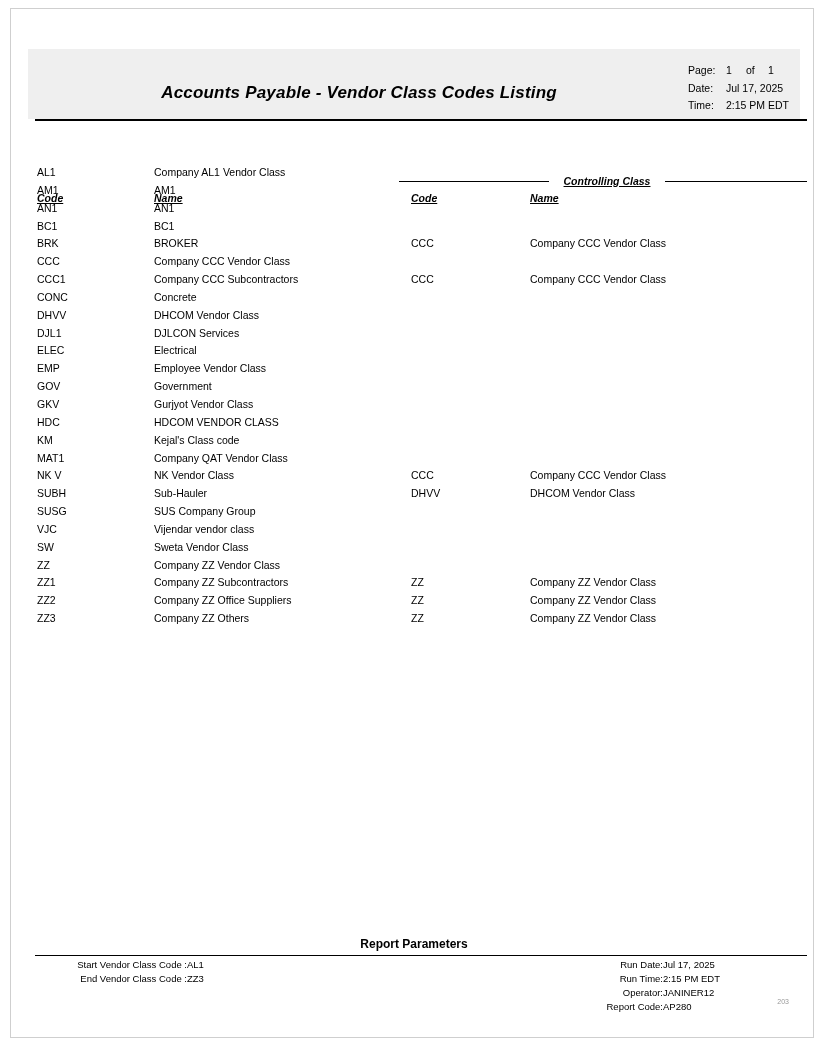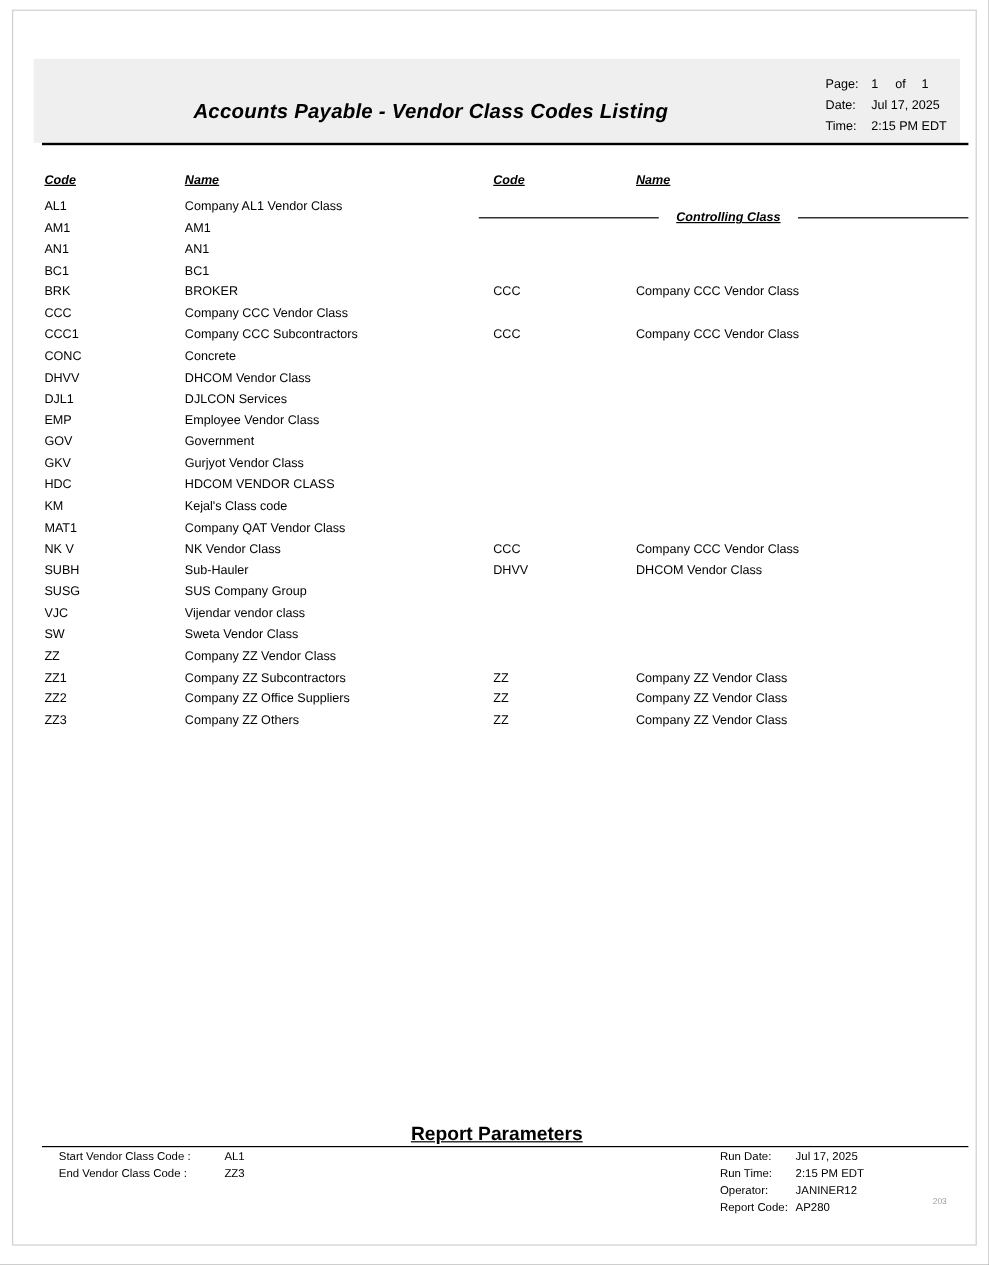--- a/index.html
+++ b/index.html
@@ -110,20 +110,21 @@
     color: #000;
   }
   
   .col-head {
     position: absolute;
     font-size: 10.5px;
     font-weight: bold;
     font-style: italic;
     text-decoration: underline;
     color: #000;
+    margin-top: 48px;
   }
   .col-code   { left: 26px;  top: 135px; }
   .col-name   { left: 143px; top: 135px; }
   .col-ccode  { left: 400px; top: 135px; }
   .col-cname  { left: 519px; top: 135px; }
   
   .rows {
     position: absolute;
     left: 0;
     top: 157px;
@@ -140,24 +141,23 @@
   .c-name  { left: 143px; }
   .c-ccode { left: 400px; }
   .c-cname { left: 519px; }
   
   .params-title {
     position: absolute;
     left: 17px;
     top: 928px;
     width: 772px;
     text-align: center;
-    font-size: 16px;
+    font-size: 12px;
     font-weight: bold;
     color: #000;
-    text-decoration: underline;
   }
   .rule-params {
     position: absolute;
     left: 24px;
     top: 946px;
     width: 772px;
     height: 1px;
     background: #000;
   }
   .params-left {
@@ -169,21 +169,21 @@
     color: #000;
   }
   .params-right {
     position: absolute;
     left: 589px;
     top: 949px;
     font-size: 9.5px;
     line-height: 14px;
     color: #000;
   }
-  .pr-row { display: flex; white-space: nowrap; }
+  .pr-row { display: flex; white-space: nowrap; text-align: right; }
   .pr-label { width: 63px; display: inline-block; }
   .pr-val { display: inline-block; }
   .page-footnote {
     position: absolute;
     right: 24px;
     top: 989px;
     font-size: 7px;
     color: #999;
   }
 </style>
@@ -282,20 +282,26 @@
           <span class="cell c-ccode"></span>
           <span class="cell c-cname"></span>
         </div>
         <div class="row">
           <span class="cell c-code">DJL1</span>
           <span class="cell c-name">DJLCON Services</span>
           <span class="cell c-ccode"></span>
           <span class="cell c-cname"></span>
         </div>
         <div class="row">
+          <span class="cell c-code">ELEC</span>
+          <span class="cell c-name">Electrical</span>
+          <span class="cell c-ccode"></span>
+          <span class="cell c-cname"></span>
+        </div>
+        <div class="row">
           <span class="cell c-code">EMP</span>
           <span class="cell c-name">Employee Vendor Class</span>
           <span class="cell c-ccode"></span>
           <span class="cell c-cname"></span>
         </div>
         <div class="row">
           <span class="cell c-code">GOV</span>
           <span class="cell c-name">Government</span>
           <span class="cell c-ccode"></span>
           <span class="cell c-cname"></span>

